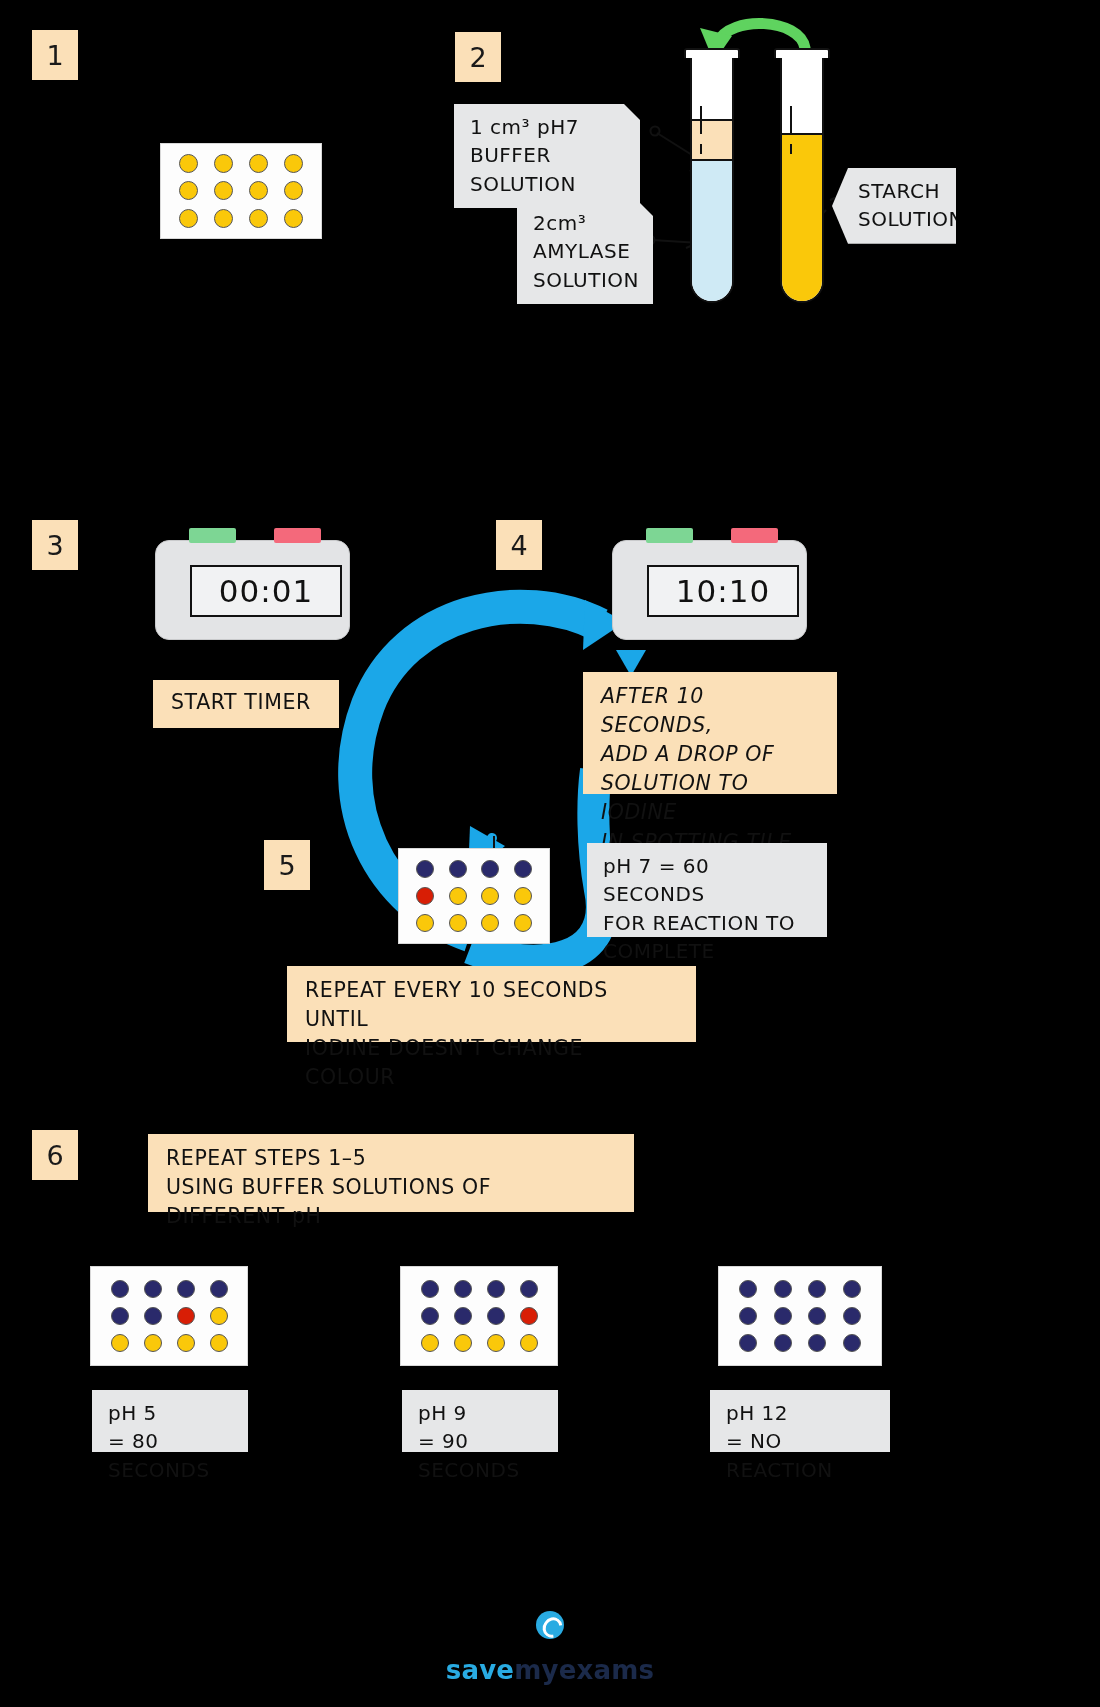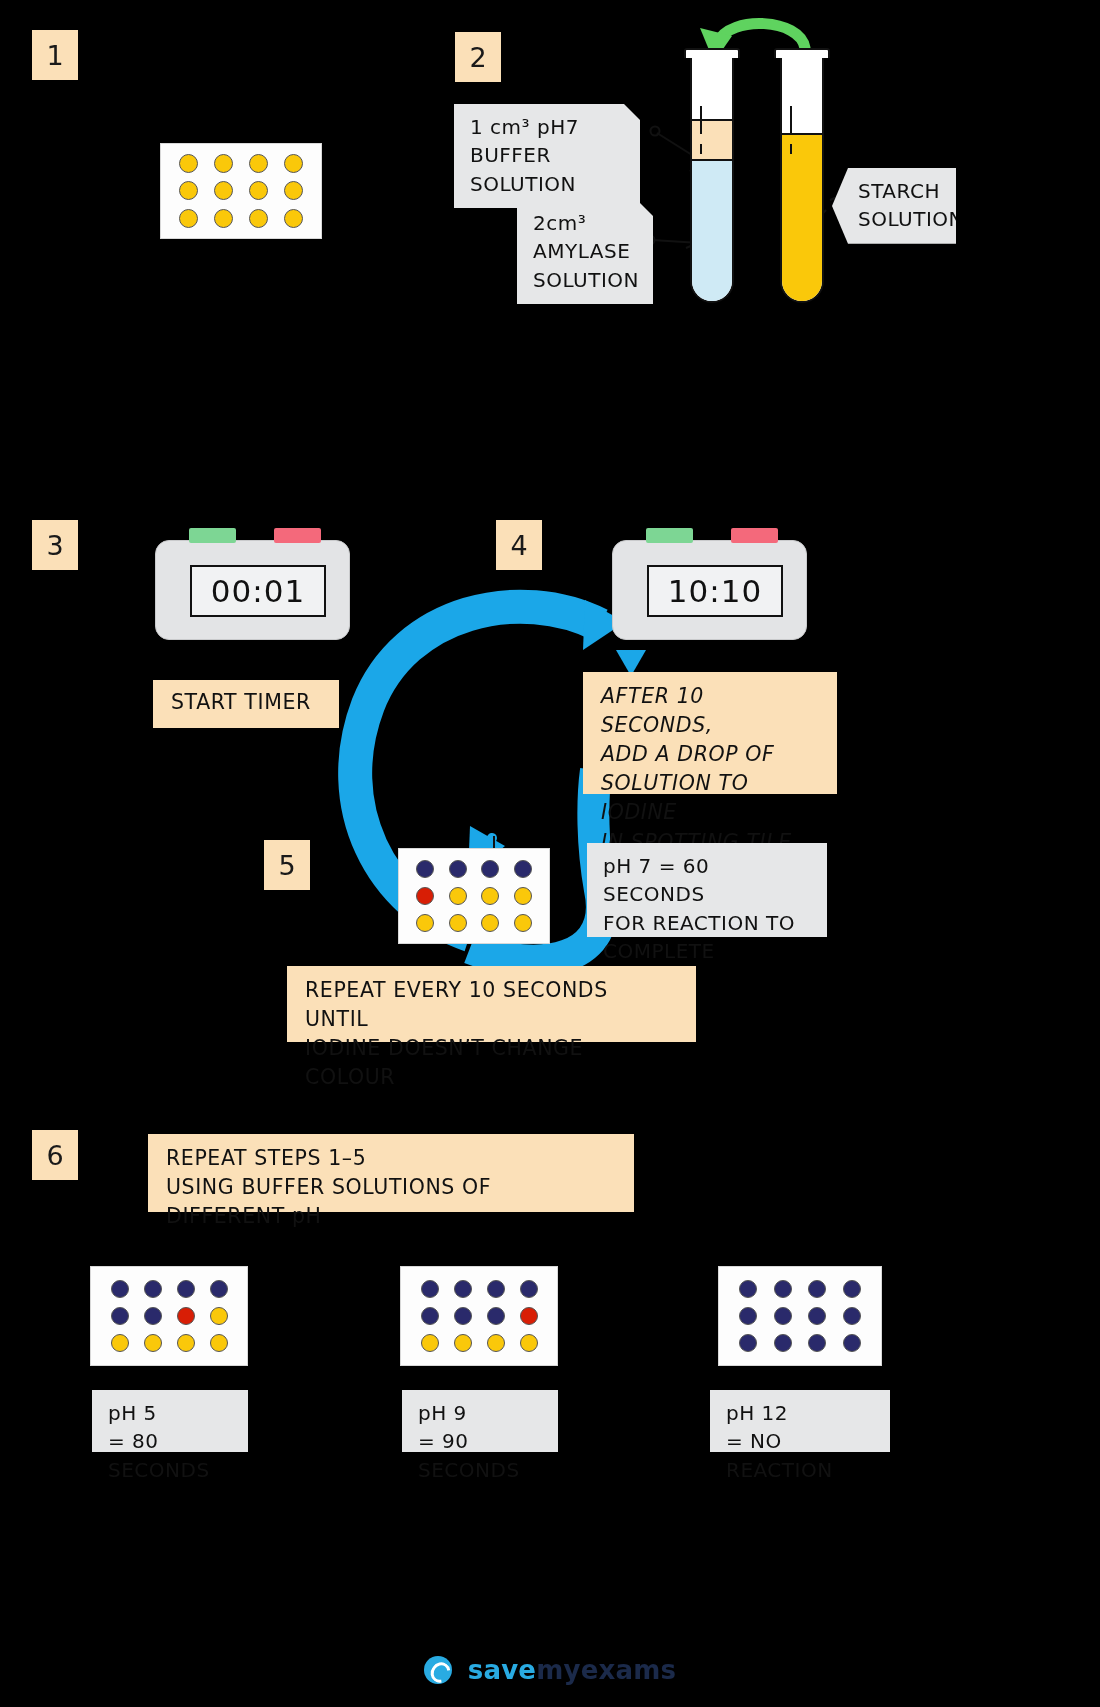--- a/index.html
+++ b/index.html
@@ -72,34 +72,34 @@
 
   
   .watch {
     position:absolute; width:195px; height:100px;
     background:#E3E4E6; border:1.5px solid #c9cacc; border-radius:14px;
   }
   .watch-btn { position:absolute; top:-13px; width:47px; height:15px; border-radius:2px; }
   .watch-btn.green { background:#7DD694; left:33px; }
   .watch-btn.red   { background:#F4697B; left:118px; }
   .watch-screen {
-    position:absolute; left:34px; top:24px; width:136px; height:52px;
+    position:absolute; left:34px; top:24px; width:152px; height:52px;
     background:#F1F2F3; border:2px solid #111;
     display:flex; align-items:center; justify-content:center;
     font-size:31px; letter-spacing:1px; color:#111;
     font-family:"DejaVu Sans", sans-serif;
   }
 
   
   .svglayer { position:absolute; left:0; top:0; width:1100px; height:1707px; pointer-events:none; }
 
   
   .logo-wrap {
     position:absolute; left:0; right:0; bottom:22px;
-    display:flex; align-items:center; justify-content:center; gap:16px;
+    display:flex; align-items:center; justify-content:center; gap:16px;flex-direction:column;
   }
   .logo-mark {
     width:28px; height:28px; border-radius:50%;
     background:#29ABE2; position:relative;
   }
   .logo-mark::after {
     content:""; position:absolute; left:7px; top:6px;
     width:13px; height:15px; border:3px solid #fff; border-radius:50%;
     border-right-color:transparent; transform:rotate(35deg);
   }

